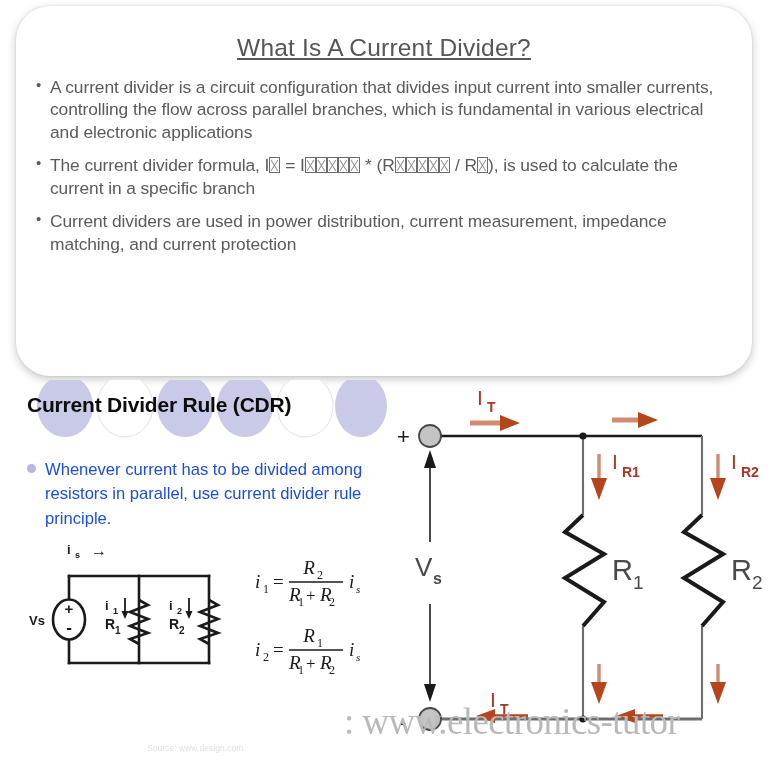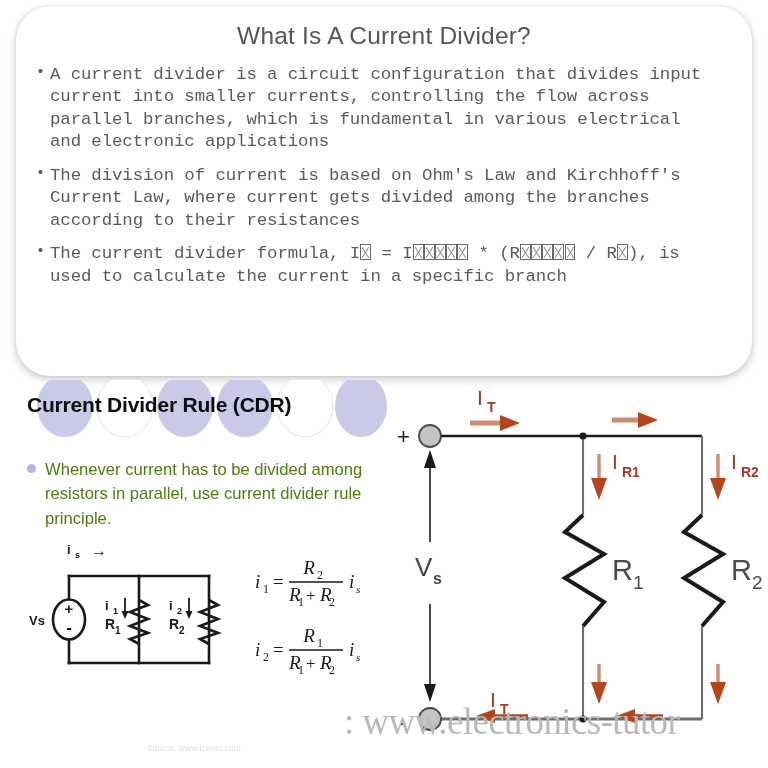--- a/index.html
+++ b/index.html
@@ -27,28 +27,28 @@
     box-shadow: 0 3px 10px rgba(0,0,0,0.22), 0 0 2px rgba(0,0,0,0.14);
     box-sizing: border-box;
     overflow: hidden;
   }
   #page-title {
     text-align: center;
     font-size: 24.5px;
     color: #565656;
     font-weight: 400;
     letter-spacing: 0.2px;
-    margin: 16px 0 0 0;
+    margin: 28px 0 0 0;
     padding: 0;
+    text-decoration: underline;
   }
   #bullet-list {
     list-style: none;
     margin: 14px 16px 0 0;
     padding: 0 18px 0 18px;
-    font-family: Liberation Mono, monospace;
   }
   #bullet-list li {
     position: relative;
     padding-left: 16px;
     margin-bottom: 11px;
     font-size: 17.4px;
     line-height: 1.29;
     color: #5b5b5b;
     letter-spacing: -0.1px;
   }
@@ -103,21 +103,21 @@
     letter-spacing: -0.2px;
     z-index: 2;
   }
   #cdr-statement {
     position: absolute;
     left: 18px;
     top: 78px;
     width: 338px;
     font-size: 16.6px;
     line-height: 1.47;
-    color: #4d7c0f;
+    color: #1d4ed8;
   }
   #cdr-bullet-dot {
     position: absolute;
     left: 0px;
     top: 6px;
     width: 9px;
     height: 9px;
     border-radius: 50%;
     background: #b6b6e2;
   }
@@ -163,22 +163,22 @@
     font-family: Liberation Serif, serif;
   }
 </style>
 </head>
 <body>
 
 <div id="info-card">
   <h1 id="page-title">What Is A Current Divider?</h1>
   <ul id="bullet-list">
       <li>A current divider is a circuit configuration that divides input current into smaller currents, controlling the flow across parallel branches, which is fundamental in various electrical and electronic applications</li>
-      <li>The division of current is based on Ohm's Law and Kirchhoff's Current Law, where current gets divided among the branches according to their resistances</li>
       <li>The current divider formula, I<span class="tofu"></span> = I<span class="tofu"></span><span class="tofu"></span><span class="tofu"></span><span class="tofu"></span><span class="tofu"></span> * (R<span class="tofu"></span><span class="tofu"></span><span class="tofu"></span><span class="tofu"></span><span class="tofu"></span> / R<span class="tofu"></span>), is used to calculate the current in a specific branch</li>
+      <li>Current dividers are used in power distribution, current measurement, impedance matching, and current protection</li>
     </ul>
 </div>
 
 <div id="cdr-panel">
 
   <svg id="deco-ellipses" viewBox="0 0 385 70" preserveAspectRatio="none">
     <ellipse cx="56" cy="26" rx="28" ry="31" fill="#c9c9e8"></ellipse>
     <ellipse cx="116" cy="26" rx="28" ry="31" fill="#ffffff" stroke="#e2e2ef" stroke-width="1"></ellipse>
     <ellipse cx="176" cy="26" rx="28" ry="31" fill="#c9c9e8"></ellipse>
     <ellipse cx="236" cy="26" rx="28" ry="31" fill="#c9c9e8"></ellipse>
@@ -268,21 +268,21 @@
       <text x="272" y="131" font-size="19" font-style="italic">R</text>
       <text x="281" y="136" font-size="12">1</text>
       <text x="289" y="131" font-size="17">+</text>
       <text x="303" y="131" font-size="19" font-style="italic">R</text>
       <text x="312" y="136" font-size="12">2</text>
       <text x="332" y="118" font-size="19" font-style="italic">i</text>
       <text x="339" y="123" font-size="11" font-style="italic">s</text>
     </g>
   </svg>
 
-  <div id="source-note">Source: www.iceeet.com</div>
+  <div id="source-note">Source: www.design.com</div>
 </div>
 
 <svg id="right-circuit" viewBox="0 0 388 386">
 
   <g fill="none" stroke-linecap="butt">
     <line x1="50" y1="54" x2="203" y2="54" stroke="#1a1a1a" stroke-width="2.3"></line>
     <line x1="203" y1="54" x2="322" y2="54" stroke="#1a1a1a" stroke-width="2.3"></line>
     <line x1="203" y1="54" x2="203" y2="133" stroke="#6e6e6e" stroke-width="2.1"></line>
     <line x1="322" y1="54" x2="322" y2="133" stroke="#6e6e6e" stroke-width="2.1"></line>
     <line x1="203" y1="244" x2="203" y2="337" stroke="#6e6e6e" stroke-width="2.1"></line>

